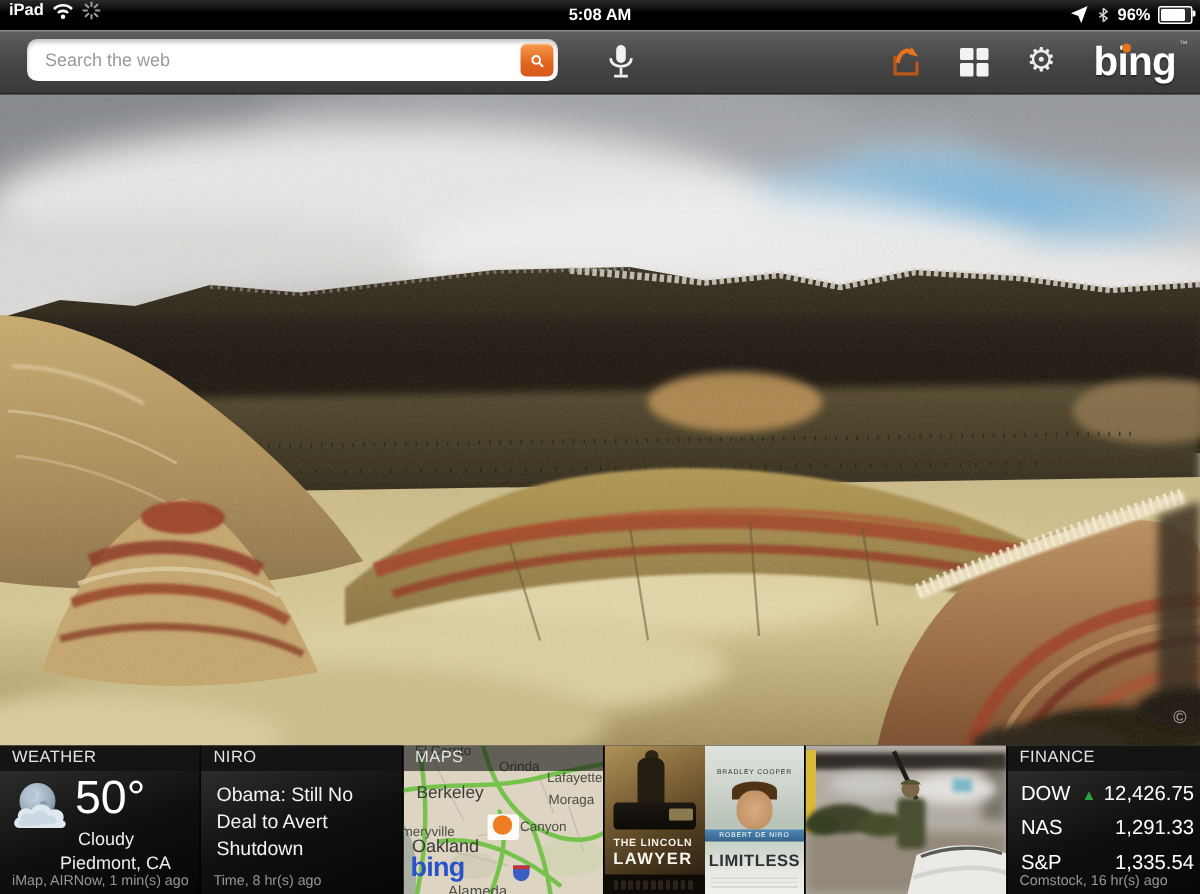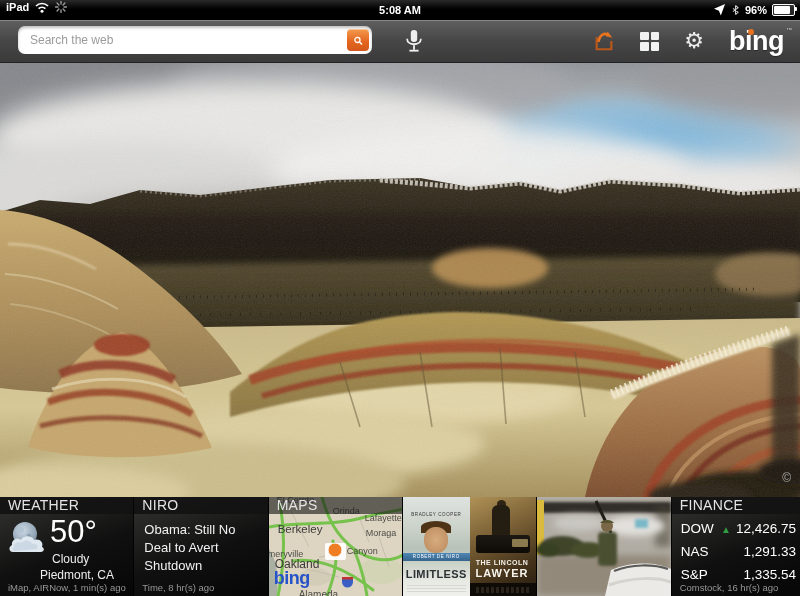--- a/index.html
+++ b/index.html
@@ -43,21 +43,21 @@
   .hero{position:absolute;top:62px;left:0;width:800px;height:435px;overflow:hidden;background:#b9b6b2;}
   .hero svg{display:block;}
   .credit{position:absolute;right:9px;bottom:12px;color:rgba(235,235,235,.65);font-size:12px;z-index:3;}
 
   
   .tiles{position:absolute;left:0;top:497px;width:800px;height:99px;display:flex;z-index:20;}
   .tile{position:relative;width:133.33px;height:99px;overflow:hidden;flex:0 0 auto;cursor:pointer;}
   .tile + .tile{border-left:1px solid rgba(0,0,0,.8);}
   .tile-dark{background:linear-gradient(160deg,#343431,#101010 55%,#060606);}
   .tile-head{position:absolute;top:0;left:0;right:0;height:17px;line-height:17px;padding-left:8px;z-index:4;
-             font-size:14px;color:#e4e4e4;letter-spacing:.3px;background:rgba(18,18,18,.92);}
+             font-size:11px;color:#e4e4e4;letter-spacing:.3px;background:rgba(18,18,18,.92);}
   .tile-head.overlay{background:rgba(22,22,22,.62);}
   .tile-src{position:absolute;left:8px;bottom:3px;font-size:9.5px;color:#979797;z-index:4;white-space:nowrap;}
 
   
   .wx-body{position:absolute;top:17px;left:0;right:0;bottom:14px;}
   .wx-icon{position:absolute;left:7px;top:6px;}
   .wx-temp{position:absolute;left:50px;top:0px;font-size:31px;color:#fff;}
   .wx-cond{position:absolute;left:52px;top:38px;font-size:12px;color:#ededed;}
   .wx-loc{position:absolute;left:40px;top:54px;font-size:12px;color:#ededed;white-space:nowrap;}
 
@@ -373,36 +373,36 @@
       <span class="map-label" style="left:78px;top:49px">Canyon</span>
       <span class="map-label" style="left:-7px;top:52px">Emeryville</span>
       <span class="map-label big" style="left:6px;top:60px;font-size:12px">Oakland</span>
       <span class="map-label" style="left:30px;top:92px;font-size:10px">Alameda</span>
       <span class="map-bing">bing</span>
       <div class="tile-head overlay">MAPS</div>
     </div>
 
     <div class="tile">
       <div class="posters">
-        <div class="poster poster-a">
-          <div class="pa-top">BRADLEY COOPER</div>
-          <div class="pa-hair"></div>
-          <div class="pa-face"></div>
-          <div class="pa-band">ROBERT DE NIRO</div>
-          <div class="pa-title">LIMITLESS</div>
-          <div class="pa-cred"></div>
-        </div>
         <div class="poster poster-b">
           <div class="pb-head"></div>
           <div class="pb-man"></div>
           <div class="pb-car"></div>
           <div class="pb-sign"></div>
           <div class="pb-t1">THE LINCOLN</div>
           <div class="pb-t2">LAWYER</div>
           <div class="pb-cred"></div>
+        </div>
+        <div class="poster poster-a">
+          <div class="pa-top">BRADLEY COOPER</div>
+          <div class="pa-hair"></div>
+          <div class="pa-face"></div>
+          <div class="pa-band">ROBERT DE NIRO</div>
+          <div class="pa-title">LIMITLESS</div>
+          <div class="pa-cred"></div>
         </div>
       </div>
     </div>
 
     <div class="tile">
       <svg width="134" height="99" viewBox="0 0 134 99" style="position:absolute;inset:0">
         <defs>
           <filter id="tb2" x="-40%" y="-40%" width="180%" height="180%">
               <feGaussianBlur stdDeviation="1.8"></feGaussianBlur>
             </filter>

